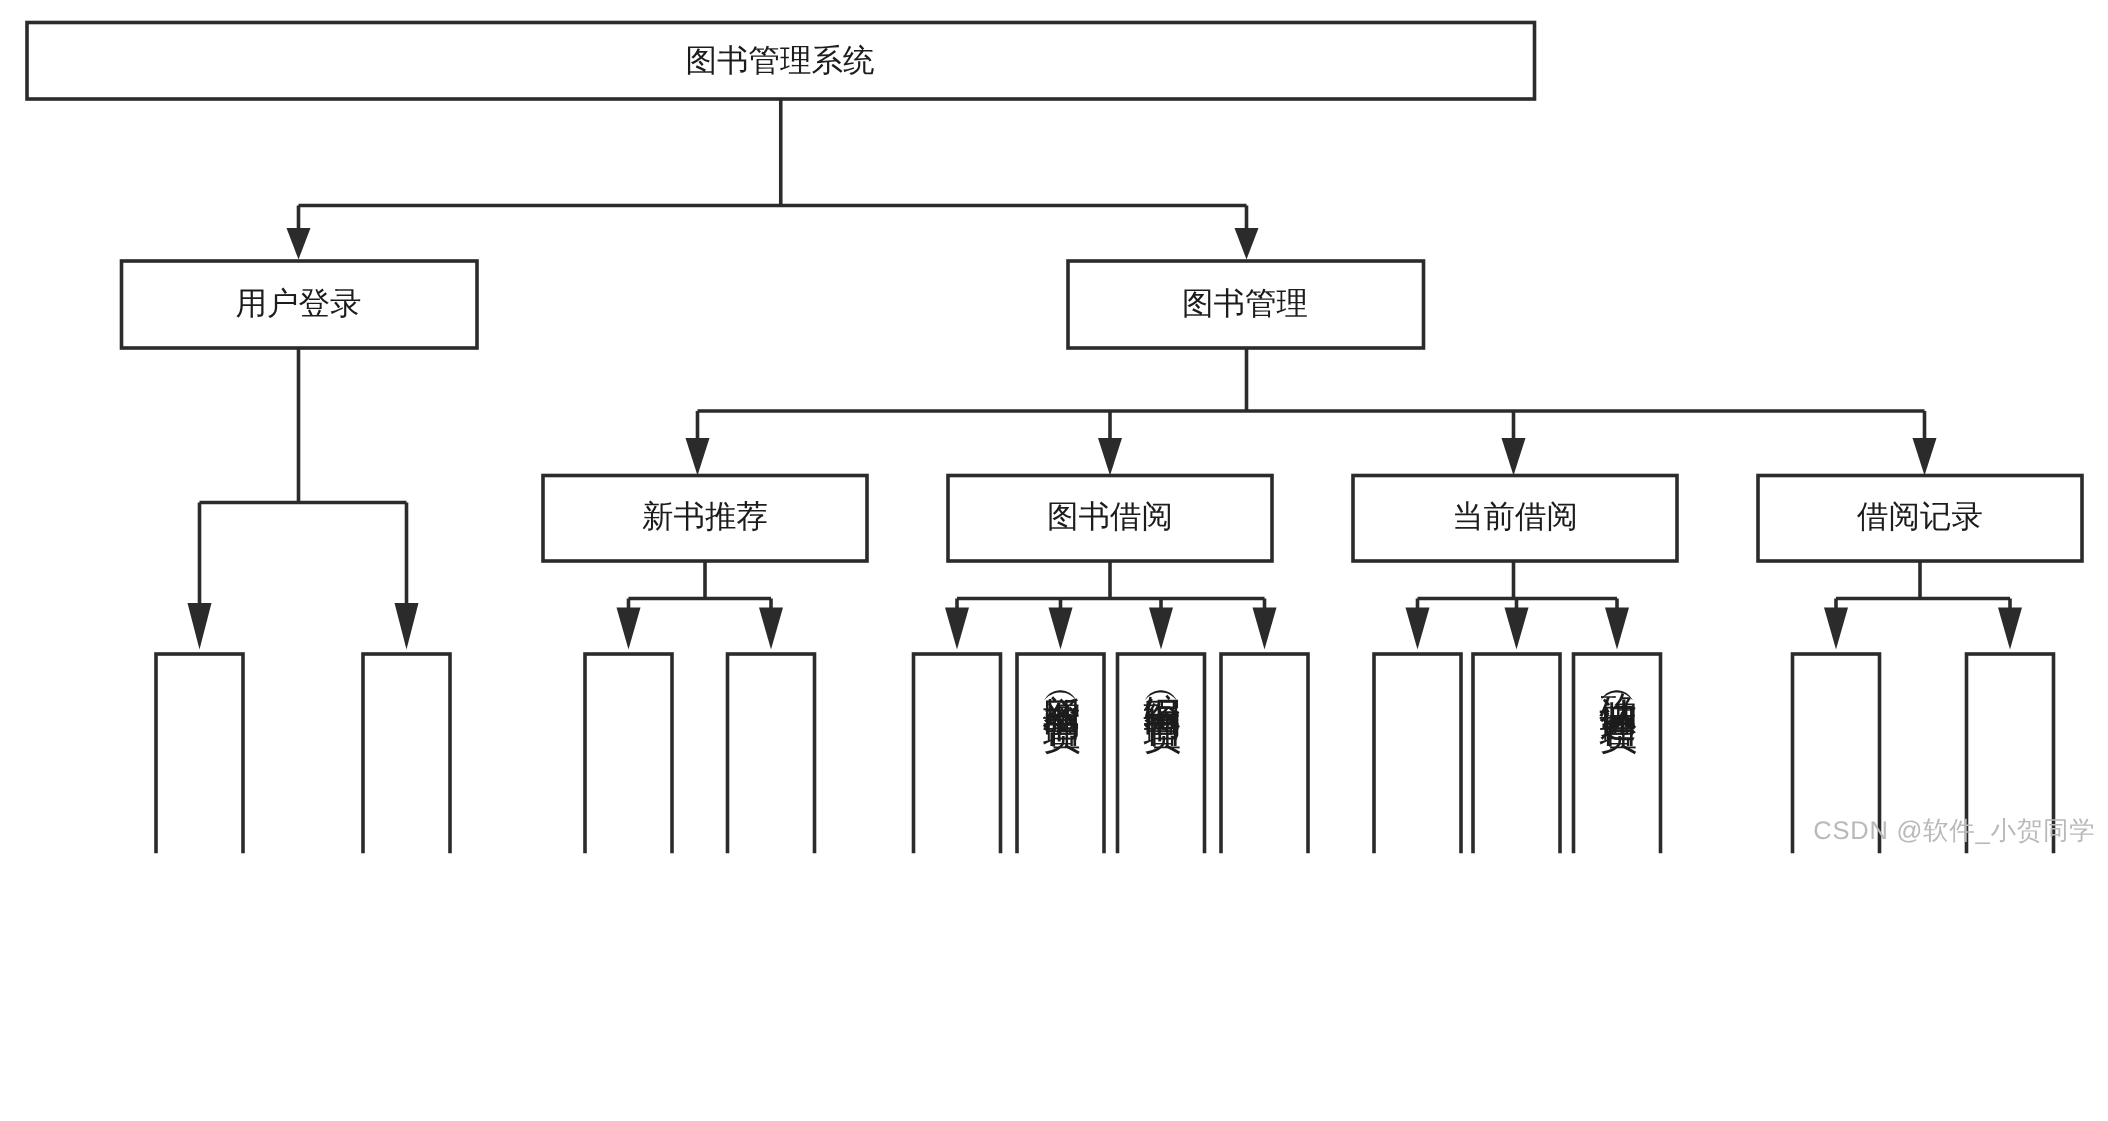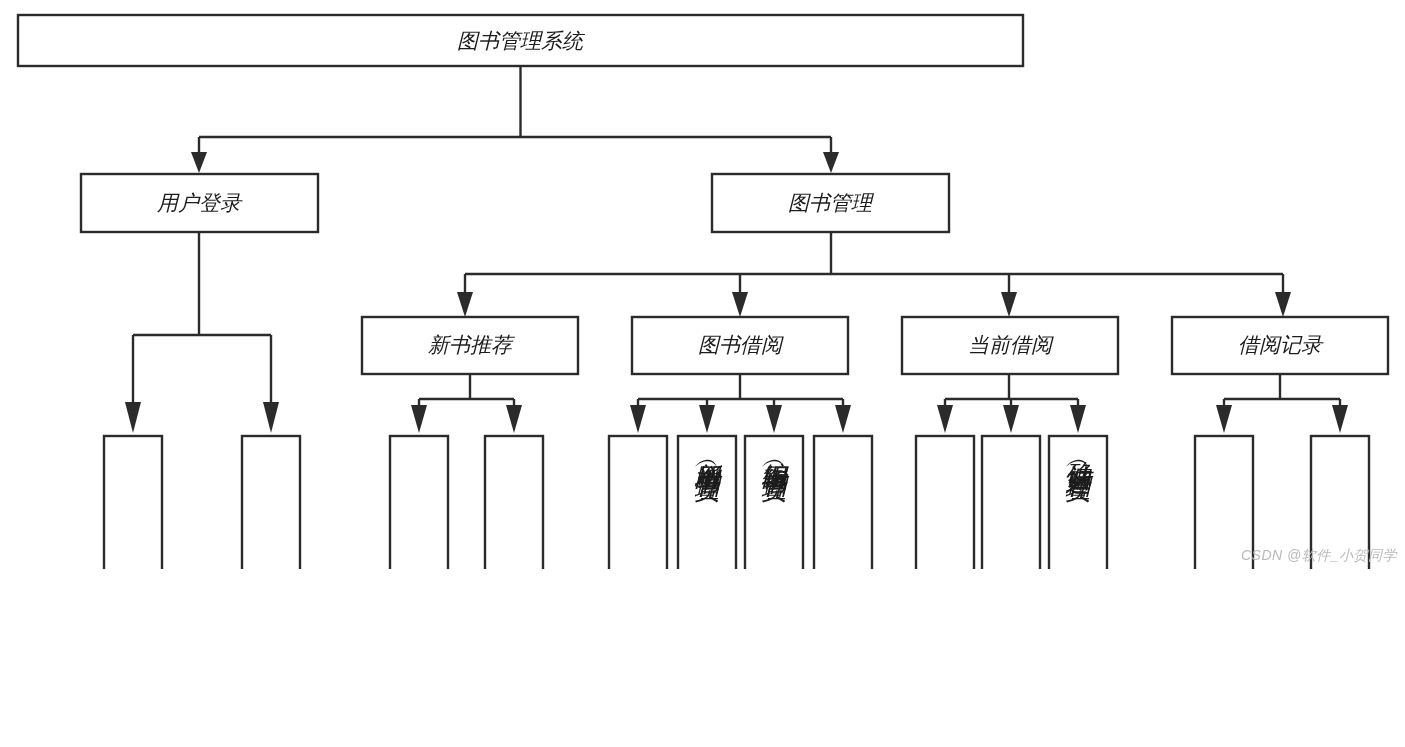--- a/index.html
+++ b/index.html
@@ -9,21 +9,20 @@
   }
   body {
     font-family: "Liberation Sans", "DejaVu Sans", sans-serif;
   }
   #canvas {
     position: relative;
     width: 1405px;
     height: 569px;
     background: #ffffff;
     overflow: hidden;
-    font-style: italic;
   }
   svg#tree {
     position: absolute;
     left: 0;
     top: 0;
     width: 1405px;
     height: 747px;
   }
   .node-box {
     fill: #ffffff;
@@ -60,21 +59,21 @@
     align-items: center;
     justify-content: center;
     white-space: nowrap;
     pointer-events: none;
   }
   .watermark {
     position: absolute;
     right: 8px;
     bottom: 4px;
     font-family: "Liberation Sans", "DejaVu Sans", sans-serif;
-    font-size: 14px;
+    font-size: 17px;
     color: #b9b9b9;
     letter-spacing: 0.5px;
     white-space: nowrap;
   }
 </style>
 </head>
 <body>
 
 <div id="canvas">
 

